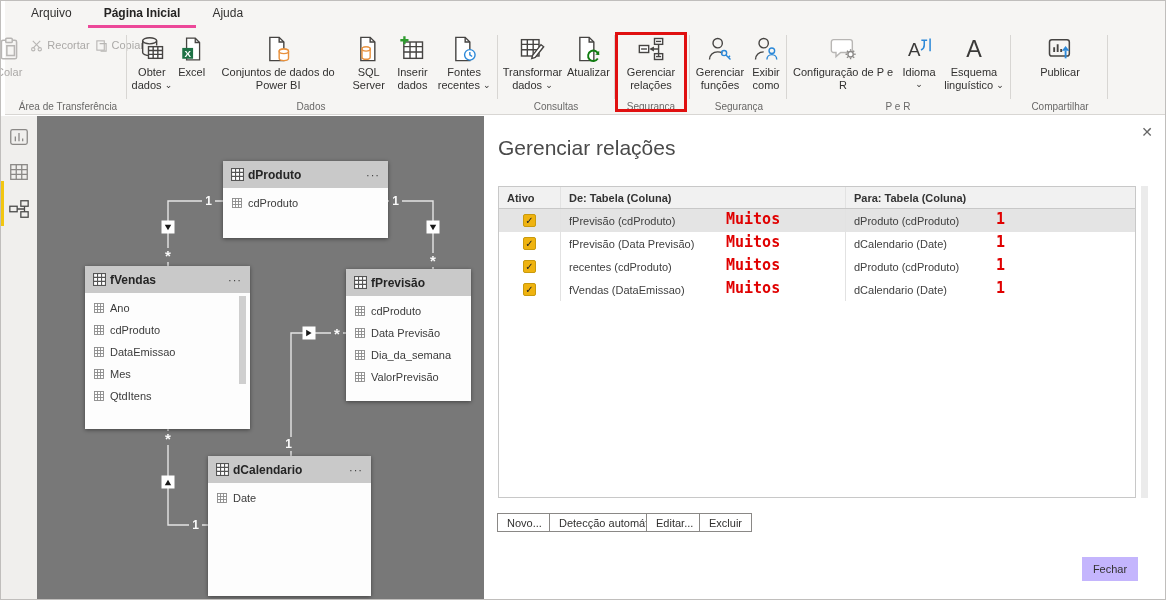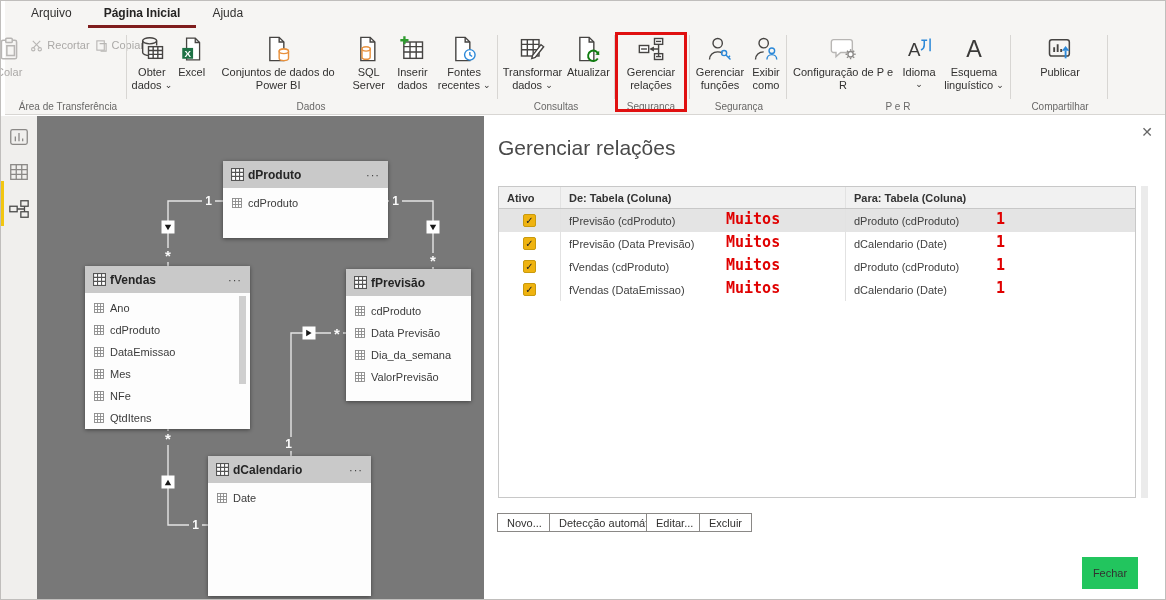--- a/index.html
+++ b/index.html
@@ -3,21 +3,21 @@
 <meta charset="utf-8">
 <style>
   *{box-sizing:border-box;margin:0;padding:0}
   html,body{background:#e8e8e8}
   .app{position:relative;width:1166px;height:600px;background:#fff;overflow:hidden;
        font-family:"Liberation Sans","DejaVu Sans",sans-serif;border:1px solid #c0bebc}
   
   .ribbon{position:absolute;left:4px;top:0;width:100%;height:114px;background:#f6f5f3;border-bottom:1px solid #d8d6d3}
   .tabs{position:absolute;left:10px;top:0;height:27px;display:flex;align-items:stretch}
   .tab{padding:0 16px;font-size:12px;color:#323130;display:flex;align-items:center;border-bottom:3px solid transparent;cursor:default}
-  .tab.active{font-weight:700;color:#252423;border-bottom:3px solid #7f1d1d}
+  .tab.active{font-weight:700;color:#252423;border-bottom:3px solid #ec4899}
   .rgroup{position:absolute;top:30px;height:82px}
   .gbtns{display:flex;align-items:flex-start;justify-content:center;gap:2px}
   .glabel{position:absolute;bottom:1px;left:0;right:0;text-align:center;font-size:10px;color:#696867;white-space:nowrap}
   .rbtn{display:flex;flex-direction:column;align-items:center;gap:1px;padding-top:2px}
   .ric{height:32px;display:flex;align-items:center;justify-content:center}
   .rlab{font-size:11px;line-height:1.15;text-align:center;color:#323130}
   .chev{font-size:9px;color:#323130;display:inline-block;transform:translateY(-1px)}
   .disabled .rlab,.disabled .chev{color:#aba9a7}
   .sep{position:absolute;top:34px;height:64px;width:1px;background:#d8d6d3}
   .redbox{position:absolute;left:610px;top:31px;width:72px;height:80px;border:3px solid #e01010;pointer-events:none}
@@ -46,21 +46,21 @@
   .drow{display:flex;height:23px;font-size:11px;color:#404040;background:#fff}
   .drow.selected{background:#e4e4e4}
   .c1{width:62px;border-right:1px solid #e2e2e2;display:flex;align-items:center;padding-left:8px}
   .c1.center{justify-content:center;padding-left:0}
   .c2{width:285px;border-right:1px solid #e2e2e2;position:relative;display:flex;align-items:center;padding-left:8px}
   .c3{flex:1;position:relative;display:flex;align-items:center;padding-left:8px}
   .note{position:absolute;left:165px;top:1px;font-family:"DejaVu Sans Mono","Liberation Mono",monospace;font-weight:700;font-size:15px;color:#e00000}
   .c3 .note{left:150px}
   .cb{width:13px;height:13px;background:#efb310;border:1px solid #c99a0d;border-radius:2px;display:flex;align-items:center;justify-content:center;font-size:10px;font-weight:700;color:#252525}
   .dbtn{position:absolute;height:19px;border:1px solid #8a8886;background:#fff;font-size:11px;color:#323130;display:flex;align-items:center;justify-content:center;padding:0 9px;cursor:default}
-  .fechar{position:absolute;left:598px;top:441px;width:56px;height:32px;background:#22c55e;font-size:11px;color:#323130;display:flex;align-items:center;justify-content:center;cursor:default}
+  .fechar{position:absolute;left:598px;top:441px;width:56px;height:24px;background:#c4b5fd;font-size:11px;color:#323130;display:flex;align-items:center;justify-content:center;cursor:default}
   .dscroll{position:absolute;left:657px;top:70px;width:7px;height:312px;background:#ebebeb}
   svg{display:block}
 </style>
 </head>
 <body>
 
 <div class="app">
 
   <div class="ribbon">
     <div class="tabs">
@@ -456,29 +456,20 @@
             </span>
           <span>Mes</span>
         </div>
         <div class="fld">
           <span>
               <svg width="10" height="10" viewBox="0 0 10 10" fill="#fff" stroke="#8a8a8a" stroke-width="0.9">
                 <rect x="0.5" y="0.5" width="9" height="9"></rect>
                 <path d="M0.5 3.5h9M0.5 6.5h9M3.5 0.5v9M6.5 0.5v9" fill="none"></path>
               </svg>
             </span>
-          <span>NFe</span>
-        </div>
-        <div class="fld">
-          <span>
-              <svg width="10" height="10" viewBox="0 0 10 10" fill="#fff" stroke="#8a8a8a" stroke-width="0.9">
-                <rect x="0.5" y="0.5" width="9" height="9"></rect>
-                <path d="M0.5 3.5h9M0.5 6.5h9M3.5 0.5v9M6.5 0.5v9" fill="none"></path>
-              </svg>
-            </span>
           <span>QtdItens</span>
         </div>
         <div class="tscroll"></div>
       </div>
     </div>
 
     <div class="dt" style="left:309px;top:153px;width:125px;height:132px">
       <div class="dth">
         <span>
             <svg width="13" height="13" viewBox="0 0 12 12" fill="#fff" stroke="#555" stroke-width="1">
@@ -594,21 +585,21 @@
             <span class="note">1</span>
           </div>
       </div>
       <div class="drow">
         <div class="c1 center">
             <span class="cb">
               <span>✓</span>
             </span>
           </div>
         <div class="c2">
-            <span>fVendas (cdProduto)</span>
+            <span>recentes (cdProduto)</span>
             <span class="note">Muitos</span>
           </div>
         <div class="c3">
             <span>dProduto (cdProduto)</span>
             <span class="note">1</span>
           </div>
       </div>
       <div class="drow">
         <div class="c1 center">
             <span class="cb">

